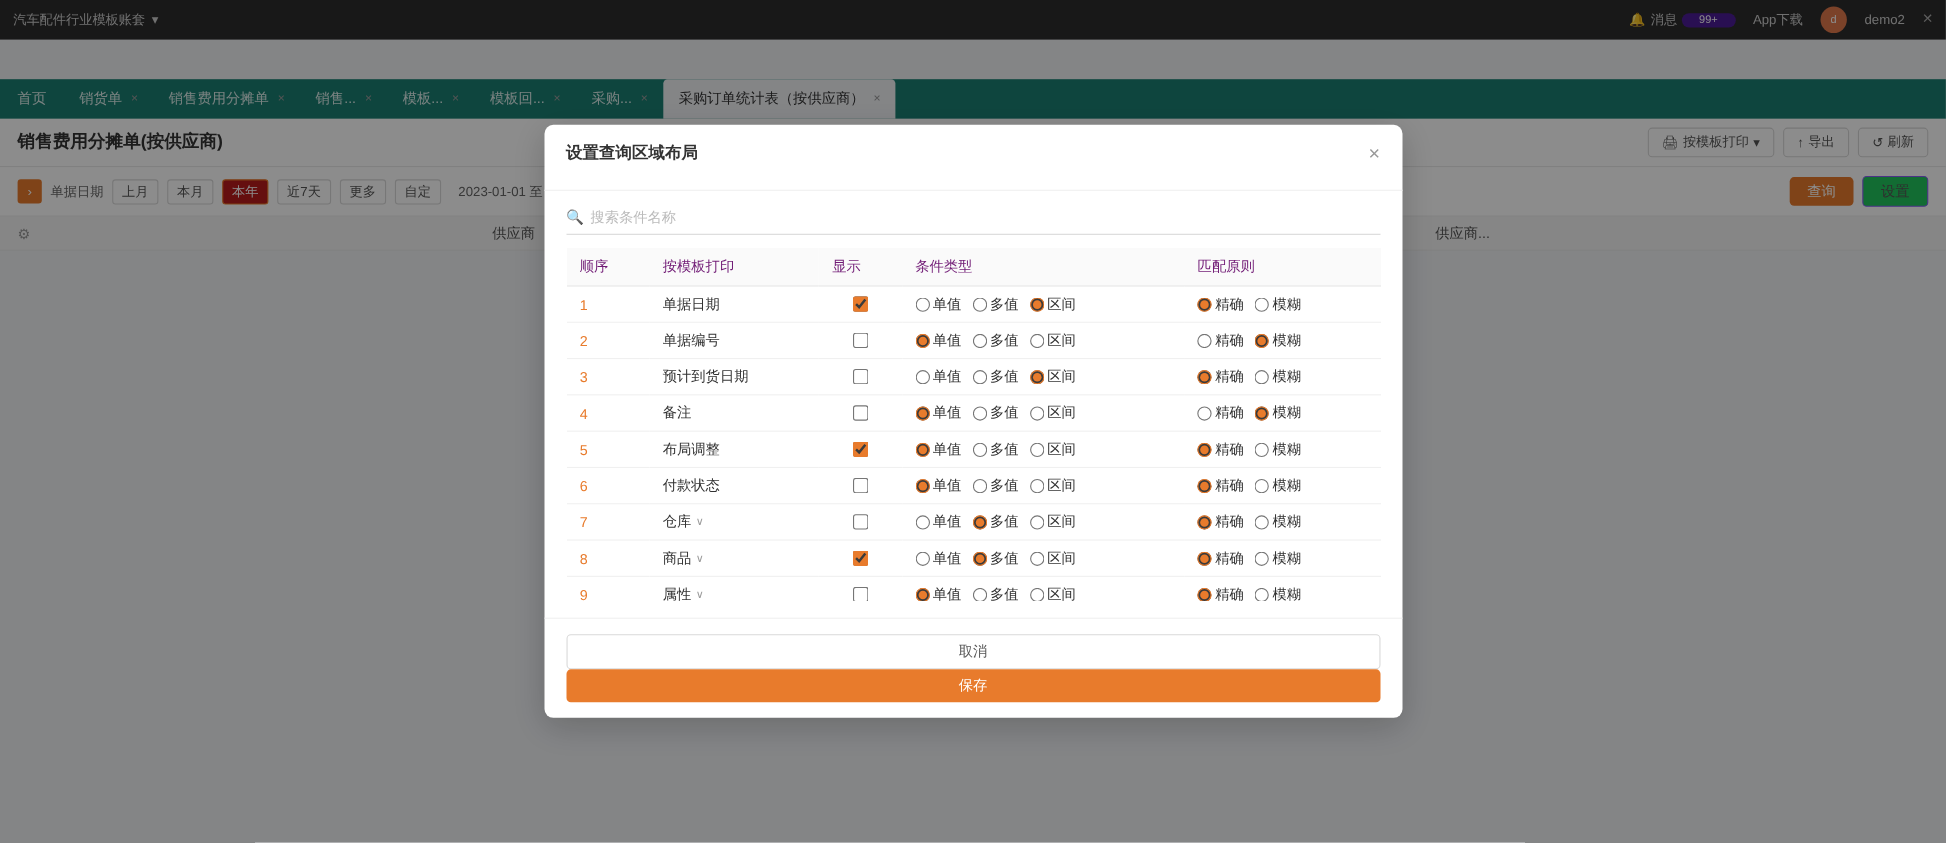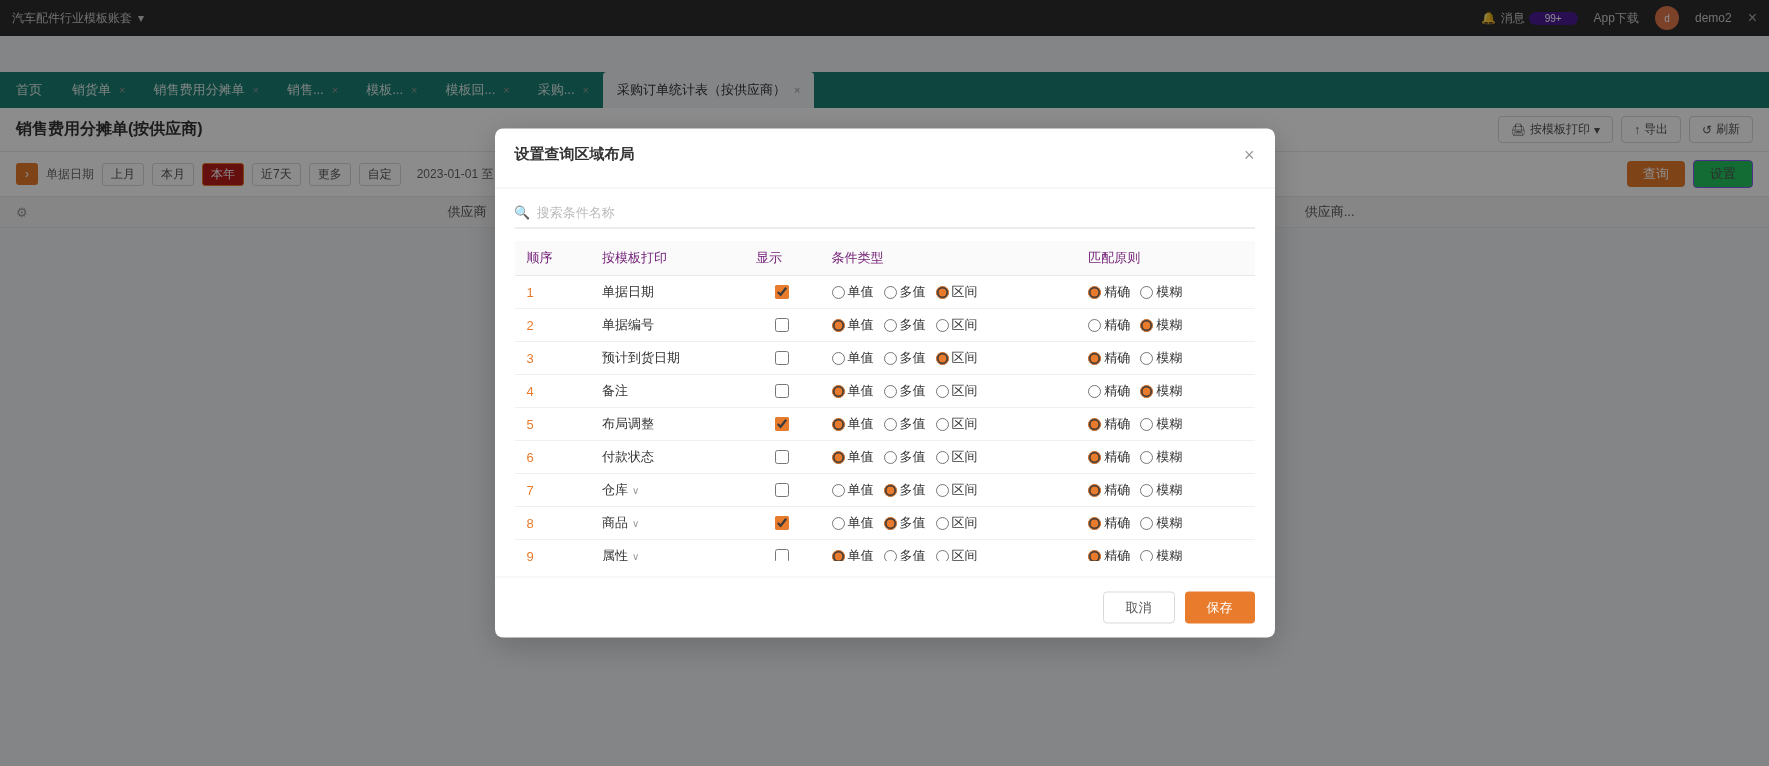--- a/index.html
+++ b/index.html
@@ -208,22 +208,22 @@
       flex: 1;
     }
     .table-scroll::-webkit-scrollbar { width: 6px; }
     .table-scroll::-webkit-scrollbar-thumb { background: #d9d9d9; border-radius: 3px; }
 
     
     .modal-footer {
       padding: 14px 20px;
       display: flex;
       justify-content: flex-end;
-      gap: 10px;
       border-top: 1px solid #f0f0f0;
+      flex-direction: column;
     }
     .btn-cancel { padding: 6px 22px; border: 1px solid #d9d9d9; background: white; border-radius: 4px; cursor: pointer; font-size: 13px; color: #555; }
     .btn-save { padding: 6px 22px; background: #e87b2c; color: white; border: none; border-radius: 4px; cursor: pointer; font-size: 13px; }
 
     .col-name-with-arrow { display: flex; align-items: center; gap: 4px; }
     .arrow-down { font-size: 10px; color: #999; }
   </style>
 </head>
 <body>
 

